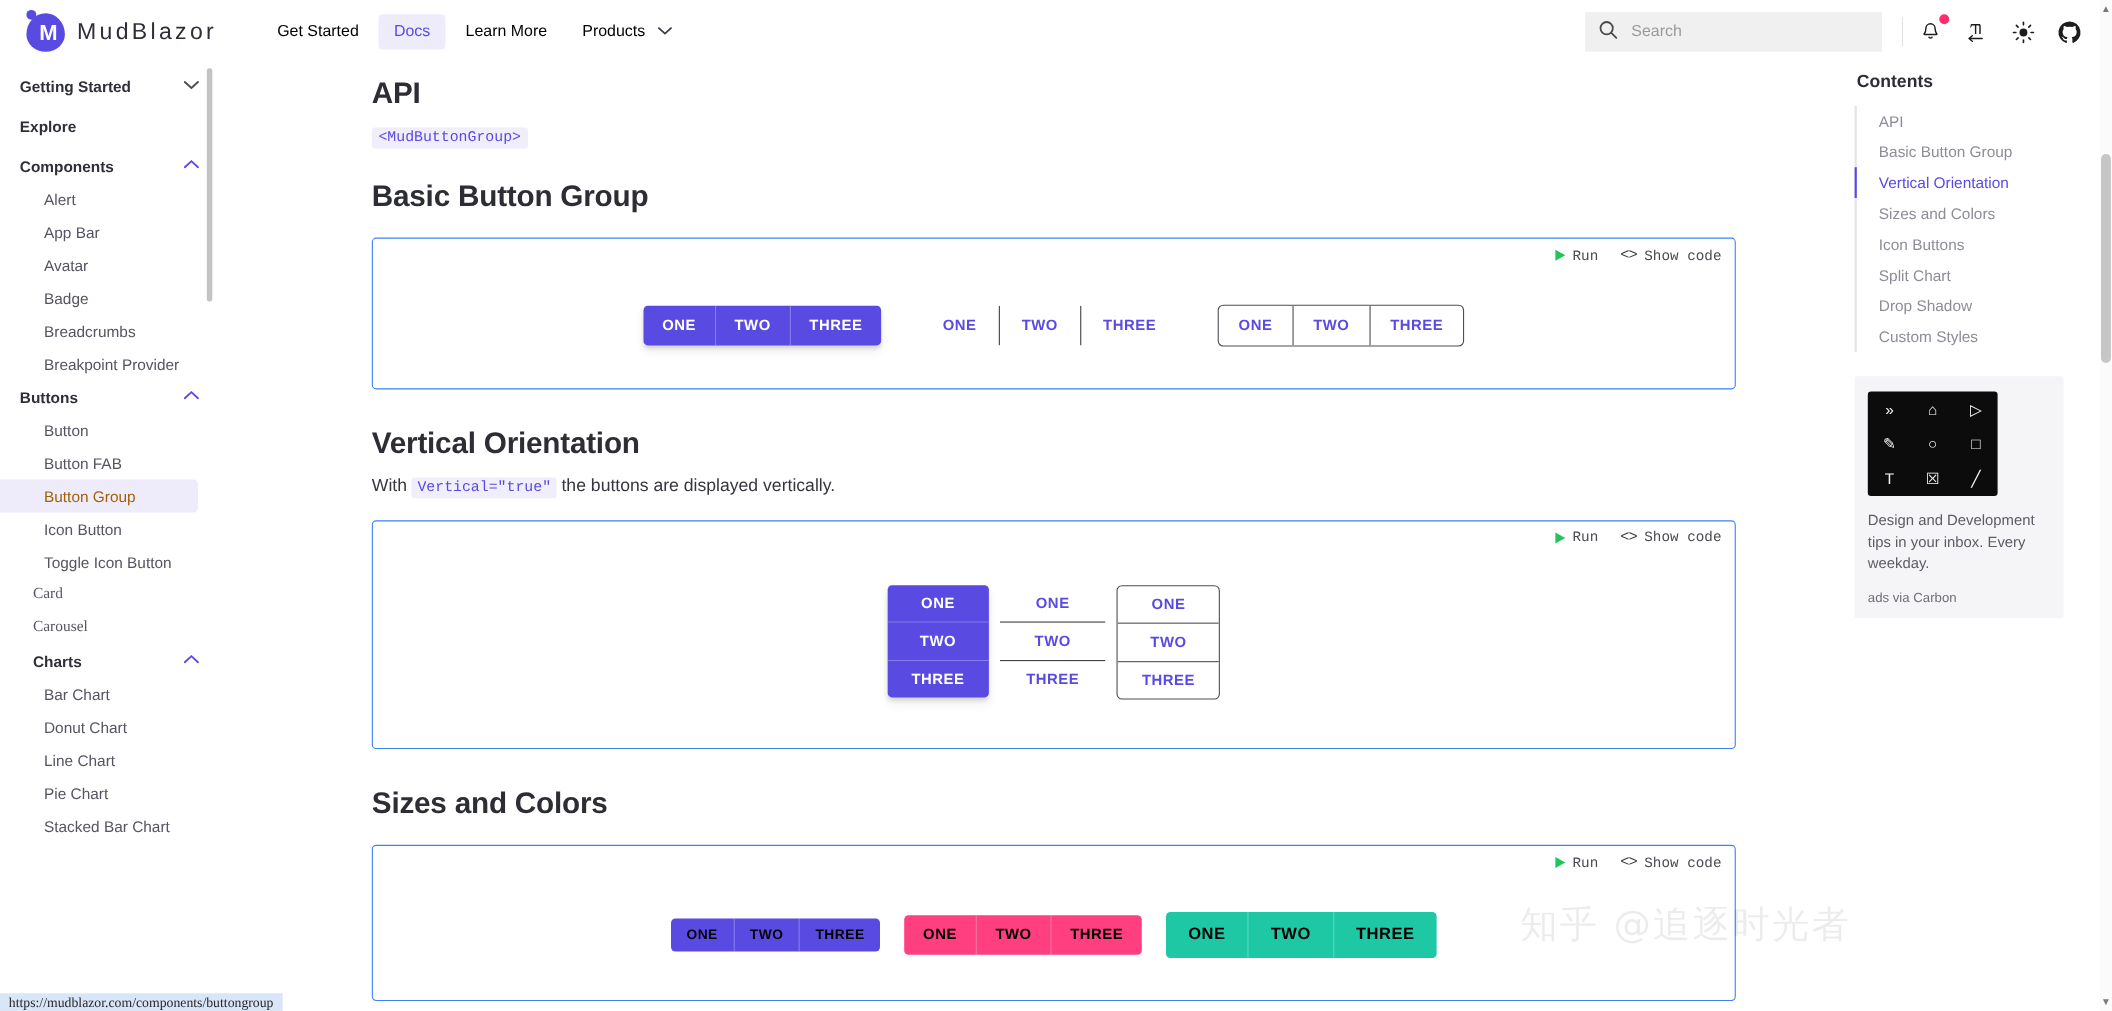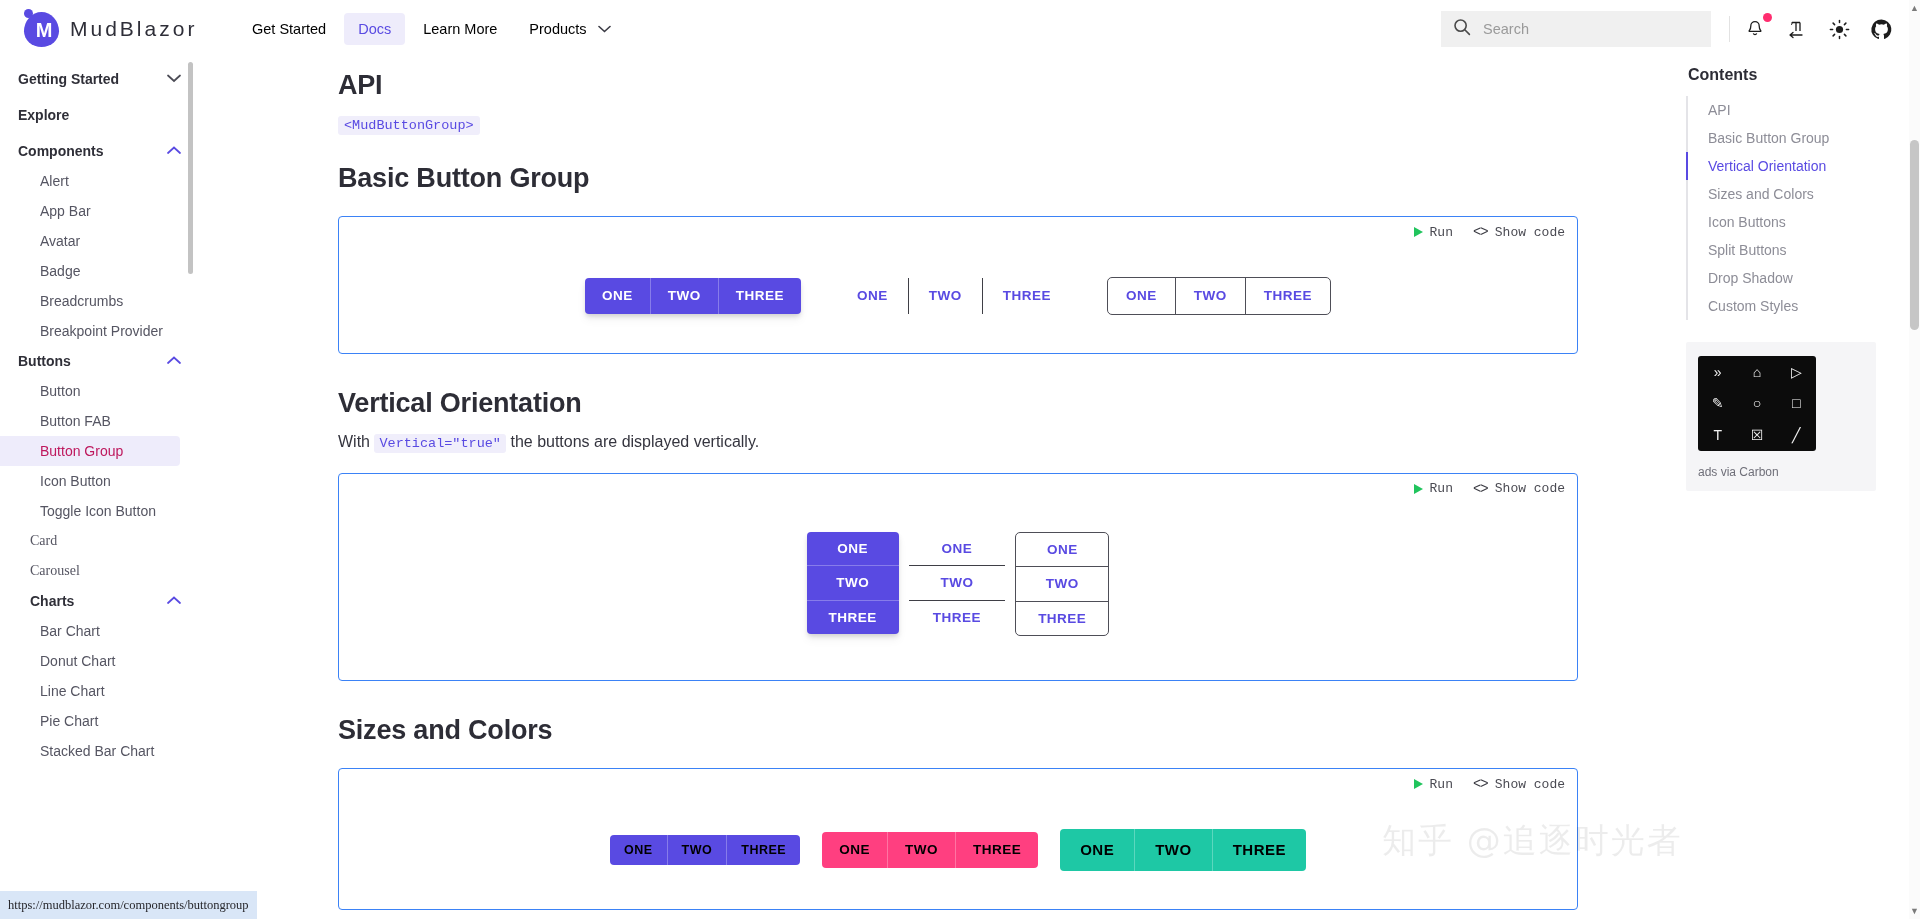--- a/index.html
+++ b/index.html
@@ -84,21 +84,21 @@
   .side-row.bold { font-weight: 600; color: #2f2f38; }
   .side-row .chev { color: #594AE2; font-size: 11px; }
   .side-row .chev.grey { color: #5b5b66; }
   .side-item {
     height: 30px; display: flex; align-items: center;
     padding-left: 40px; font-size: 14px; color: #555562; cursor: pointer;
     margin-top: 0; border-radius: 0;
   }
   .side-item.lvl1 { padding-left: 30px; font-family: Liberation Serif, serif; }
   .side-item.selected {
-    background: #eeecfb; color: #be185d; font-weight: 500;
+    background: #eeecfb; color: #a16207; font-weight: 500;
     width: 180px; border-radius: 0 4px 4px 0;
   }
 
   .side-scrollbar {
     position: absolute; left: 188px; top: 62px; width: 5px; height: 212px;
     background: #c3c3c3; border-radius: 3px;
   }
 
   
   .main {
@@ -208,21 +208,21 @@
     width: 118px; height: 95px; background: #0c0c0c; border-radius: 3px;
     display: grid; grid-template-columns: repeat(3, 1fr); grid-template-rows: repeat(3, 1fr);
     align-items: center; justify-items: center; color: #fff;
   }
   .ad-img span { font-size: 14px; line-height: 1; opacity: .95; }
   .ad-text { margin-top: 12px; font-size: 13.5px; line-height: 1.45; color: #5c5c66; }
   .ad-credit { margin-top: 14px; font-size: 12px; color: #6f6f79; text-align: left; }
 
   
   .statusbar {
-    position: absolute; left: 0; bottom: 0; height: 28px;
+    position: absolute; left: 0; bottom: 0; height: 16px;
     background: #d9e6f7; color: #26262b; font-size: 12.5px;
     padding: 0 8px; display: flex; align-items: center;
     font-family: "Liberation Serif", serif;
     z-index: 60;
   }
 
   
   .page-scroll-track {
     position: absolute; right: 0; top: 0; width: 11px; height: 919px; background: #fbfbfb; z-index: 50;
   }
@@ -542,37 +542,38 @@
 </div>
 
 <div class="rightpanel">
   <div class="contents-title">Contents</div>
   <div class="toc">
     <div class="toc-item">API</div>
     <div class="toc-item">Basic Button Group</div>
     <div class="toc-item active">Vertical Orientation</div>
     <div class="toc-item">Sizes and Colors</div>
     <div class="toc-item">Icon Buttons</div>
-    <div class="toc-item">Split Buttons</div>
+    <div class="toc-item">Split Chart</div>
     <div class="toc-item">Drop Shadow</div>
     <div class="toc-item">Custom Styles</div>
   </div>
 
   <div class="ad-card">
     <div class="ad-img">
       <span>»</span>
       <span>⌂</span>
       <span>▷</span>
       <span>✎</span>
       <span>○</span>
       <span>□</span>
       <span>T</span>
       <span>☒</span>
       <span>╱</span>
     </div>
+    <div class="ad-text">Design and Development tips in your inbox. Every weekday.</div>
     <div class="ad-credit">ads via Carbon</div>
   </div>
 </div>
 
 <div class="page-scroll-track"></div>
 <div class="scroll-arrow" style="top:2px">▲</div>
 <div class="page-scroll-thumb"></div>
 <div class="scroll-arrow" style="bottom:2px">▼</div>
 
 <div class="watermark">知乎 @追逐时光者</div>

